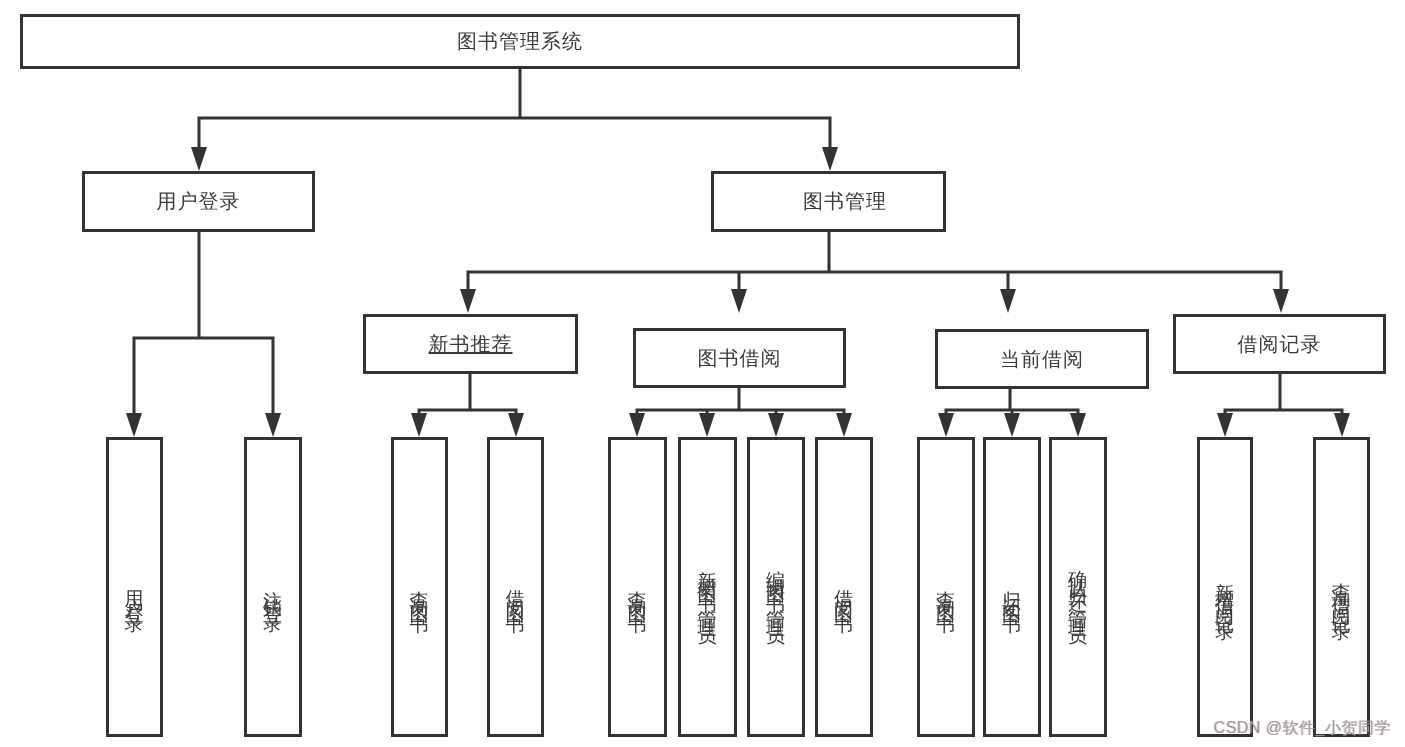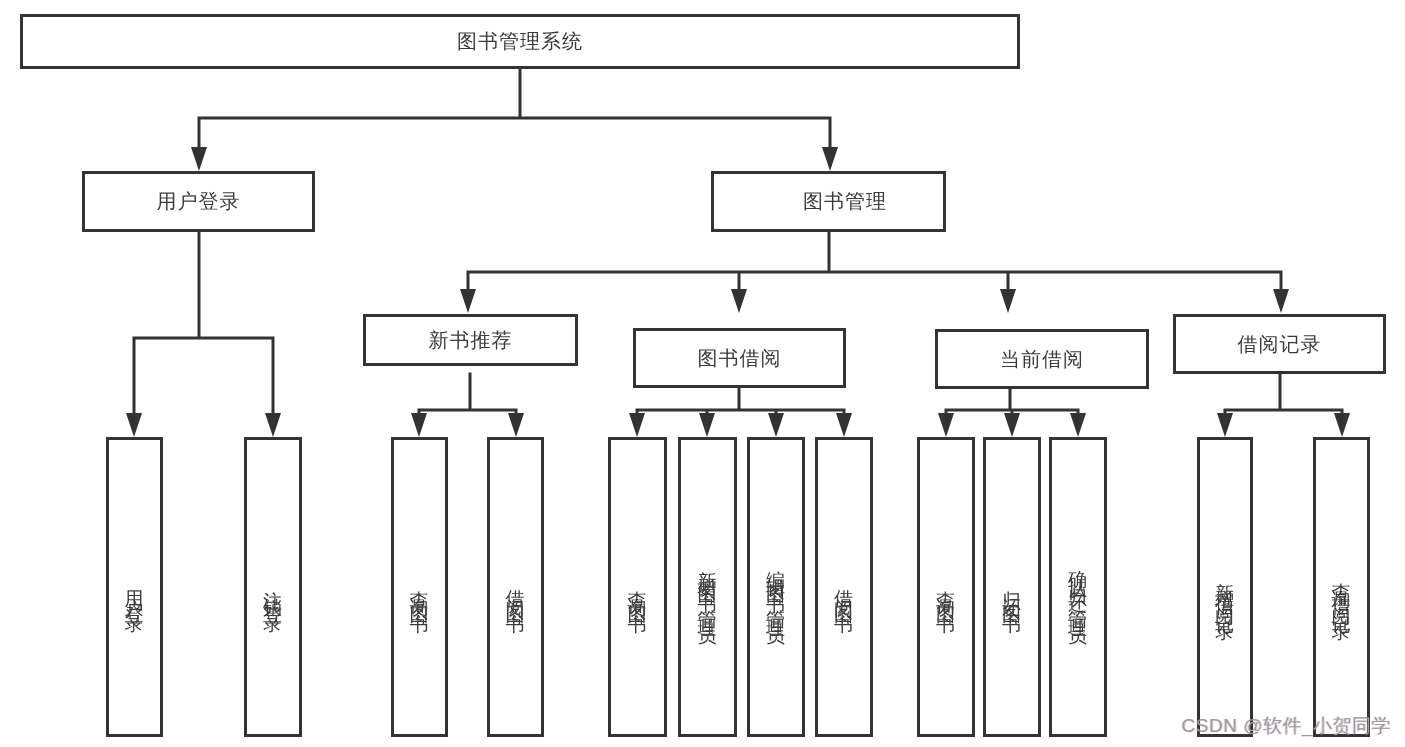--- a/index.html
+++ b/index.html
@@ -44,21 +44,21 @@
     font-size: 19px;
     letter-spacing: 8px;
     line-height: 1;
     white-space: nowrap;
     padding-top: 8px;
   }
   .watermark {
     position: absolute;
     right: 14px;
     bottom: 8px;
-    font-size: 19px;
+    font-size: 16px;
     color: #9b9b9b;
     letter-spacing: 0.5px;
     white-space: nowrap;
     text-shadow: 1px 0 0 rgba(216,80,80,0.25), -1px 0 0 rgba(90,110,220,0.2);
     z-index: 5;
   }
 </style>
 </head>
 <body>
 
@@ -88,21 +88,21 @@
     <span>图书管理系统</span>
   </div>
 
   <div class="node h" style="left:82px; top:171px; width:233px; height:61px;">
     <span>用户登录</span>
   </div>
   <div class="node h" style="left:711px; top:171px; width:235px; height:61px;padding-left:33px;">
     <span>图书管理</span>
   </div>
 
-  <div class="node h" style="left:363px; top:314px; width:215px; height:52px;">
+  <div class="node h" style="left:363px; top:314px; width:215px; height:60px;text-decoration:underline;">
     <span>新书推荐</span>
   </div>
   <div class="node h" style="left:633px; top:328px; width:213px; height:60px;">
     <span>图书借阅</span>
   </div>
   <div class="node h" style="left:903px; top:329px; width:214px; height:60px;margin-left:32px;">
     <span>当前借阅</span>
   </div>
   <div class="node h" style="left:1173px; top:314px; width:213px; height:60px;">
     <span>借阅记录</span>

